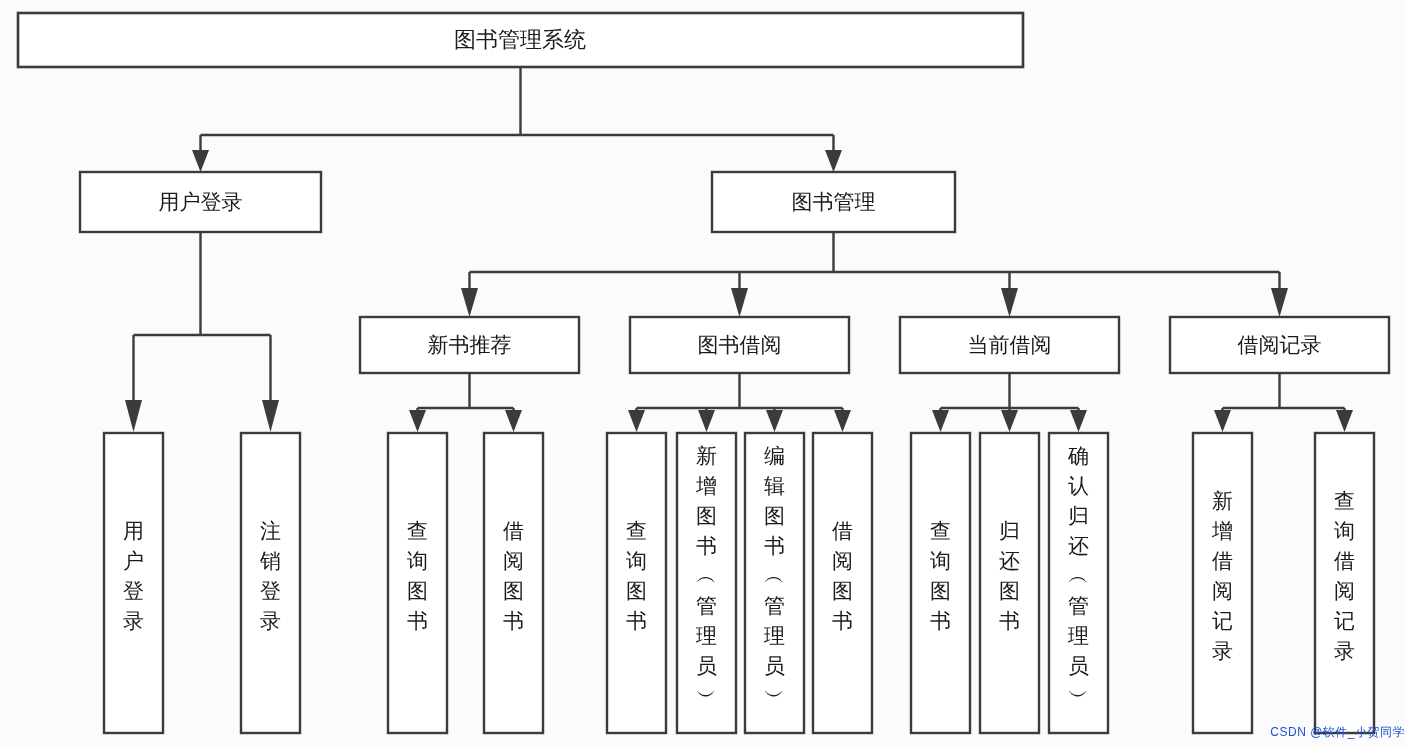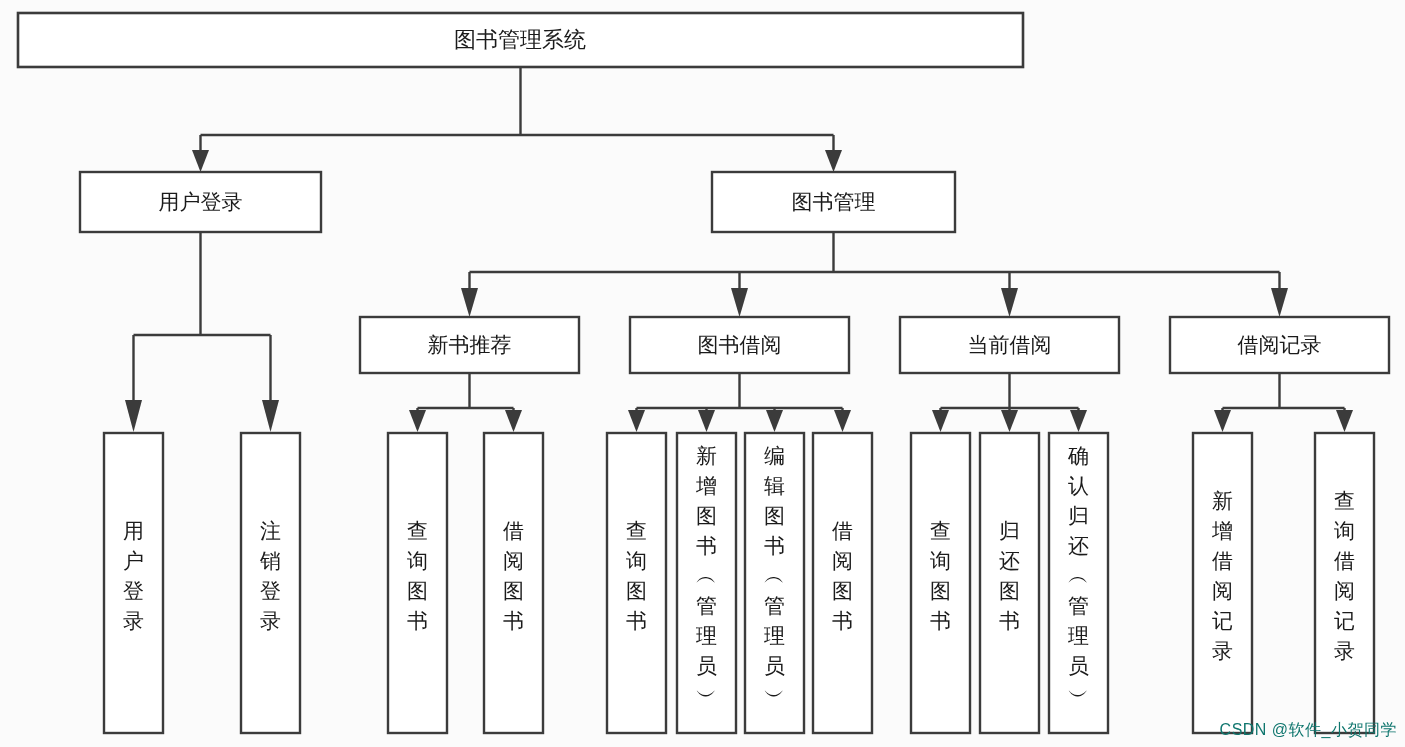--- a/index.html
+++ b/index.html
@@ -59,25 +59,25 @@
     font-size: 22px;
   }
   .leaf-label {
     font-family: "Liberation Sans", "DejaVu Sans", sans-serif;
     font-size: 21px;
     fill: #1b1b1b;
     text-anchor: middle;
   }
   .watermark {
     position: absolute;
-    right: 8px;
+    right: 0;
     bottom: 6px;
     font-family: "Liberation Sans", "DejaVu Sans", sans-serif;
-    font-size: 16px;
-    color: #0f766e;
+    font-size: 12px;
+    color: #1d4ed8;
     letter-spacing: 0.5px;
     white-space: nowrap;
     pointer-events: none;
   }
 </style>
 </head>
 <body>
 
 <div id="diagram-root">
   <svg class="diagram" viewBox="0 0 1405 747" xmlns="http://www.w3.org/2000/svg">

